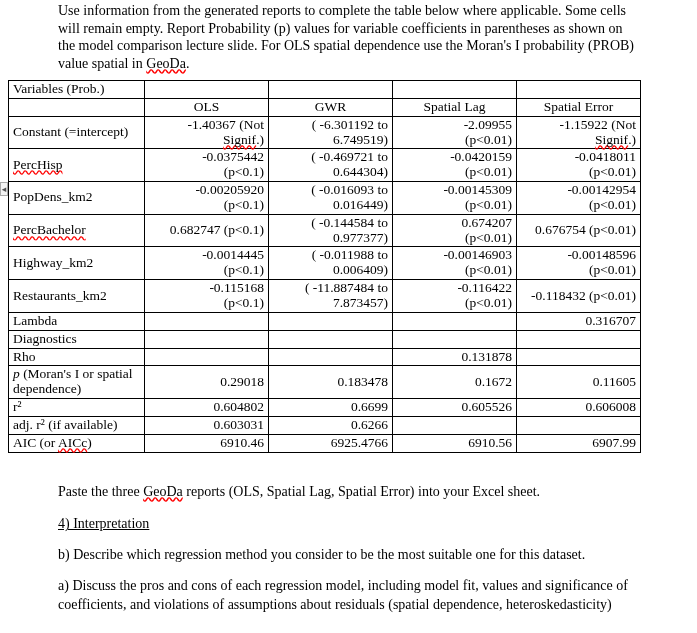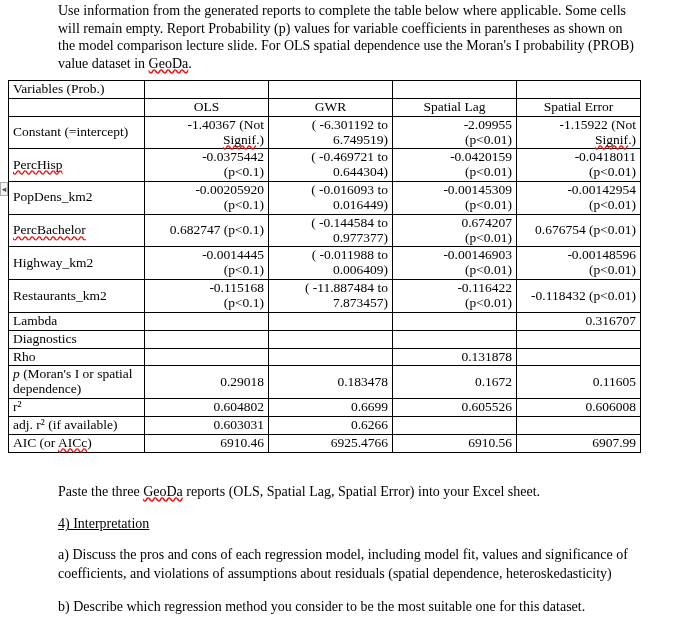--- a/index.html
+++ b/index.html
@@ -65,21 +65,21 @@
 <body>
 
 <div class="margin-tab">◂</div>
 
 <div class="page">
 
   <div class="instructions">
     <span>Use information from the generated reports to complete the table below where applicable. Some cells</span><br>
     <span>will remain empty. Report Probability (p) values for variable coefficients in parentheses as shown on</span><br>
     <span>the model comparison lecture slide. For OLS spatial dependence use the Moran's I probability (PROB)</span><br>
-    <span>value dataset in </span><span class="redwave">GeoDa</span><span>.</span>
+    <span>value spatial in </span><span class="redwave">GeoDa</span><span>.</span>
   </div>
 
   <table>
     <colgroup>
       <col class="c-var">
         <col class="c-model">
         <col class="c-model">
         <col class="c-model">
         <col class="c-model">
     </colgroup>
@@ -205,17 +205,17 @@
       <td class="center">6907.99</td>
     </tr>
   </tbody>
     </table>
 
   <div class="post-text">
     <p>
       <span>Paste the three </span><span class="redwave">GeoDa</span><span> reports (OLS, Spatial Lag, Spatial Error) into your Excel sheet.</span>
     </p>
     <p style="margin-bottom:0"><span class="under">4) Interpretation</span></p>
+    <p style="margin-bottom:0">b) Describe which regression method you consider to be the most suitable one for this dataset.</p>
     <p>a) Discuss the pros and cons of each regression model, including model fit, values and significance of coefficients, and violations of assumptions about residuals (spatial dependence, heteroskedasticity)</p>
-    <p style="margin-bottom:0">b) Describe which regression method you consider to be the most suitable one for this dataset.</p>
   </div>
 
 </div>
 
 </body></html>

